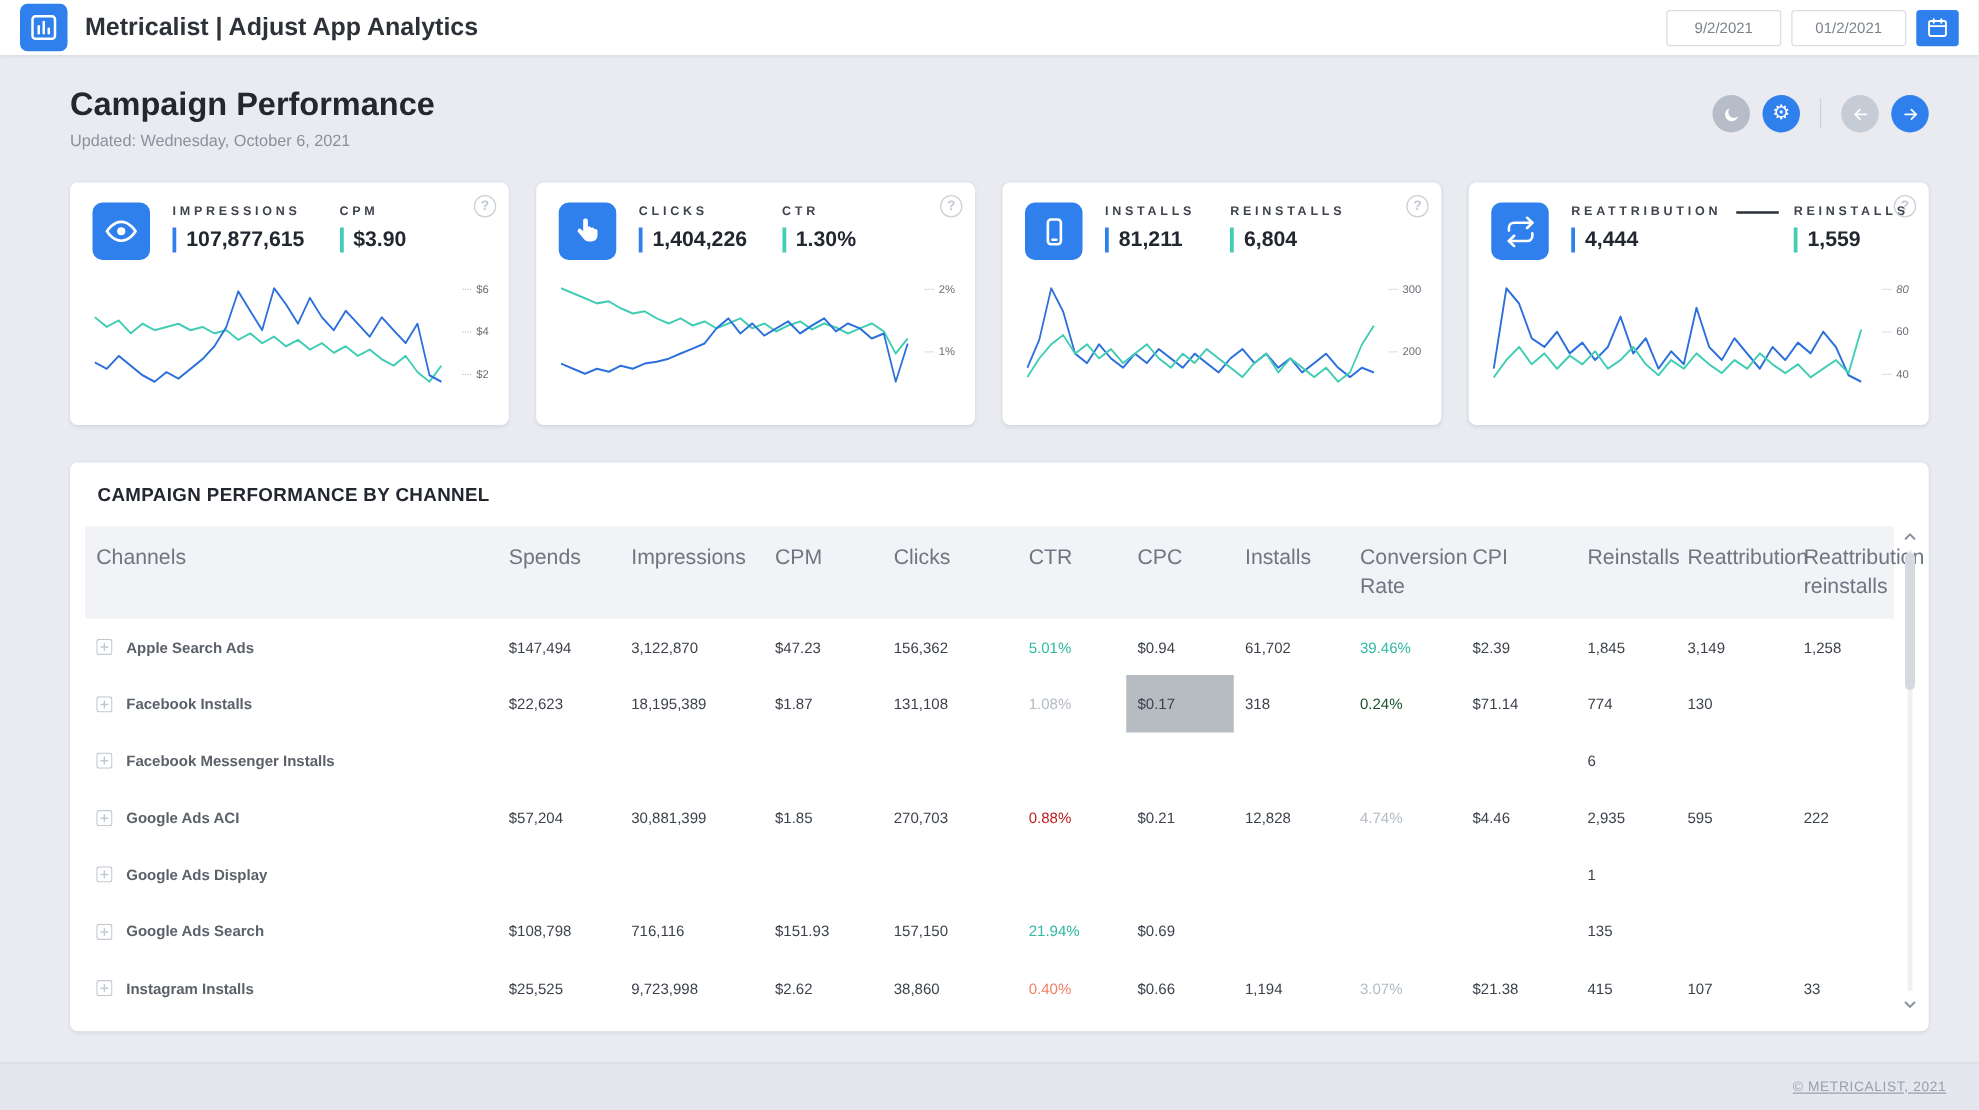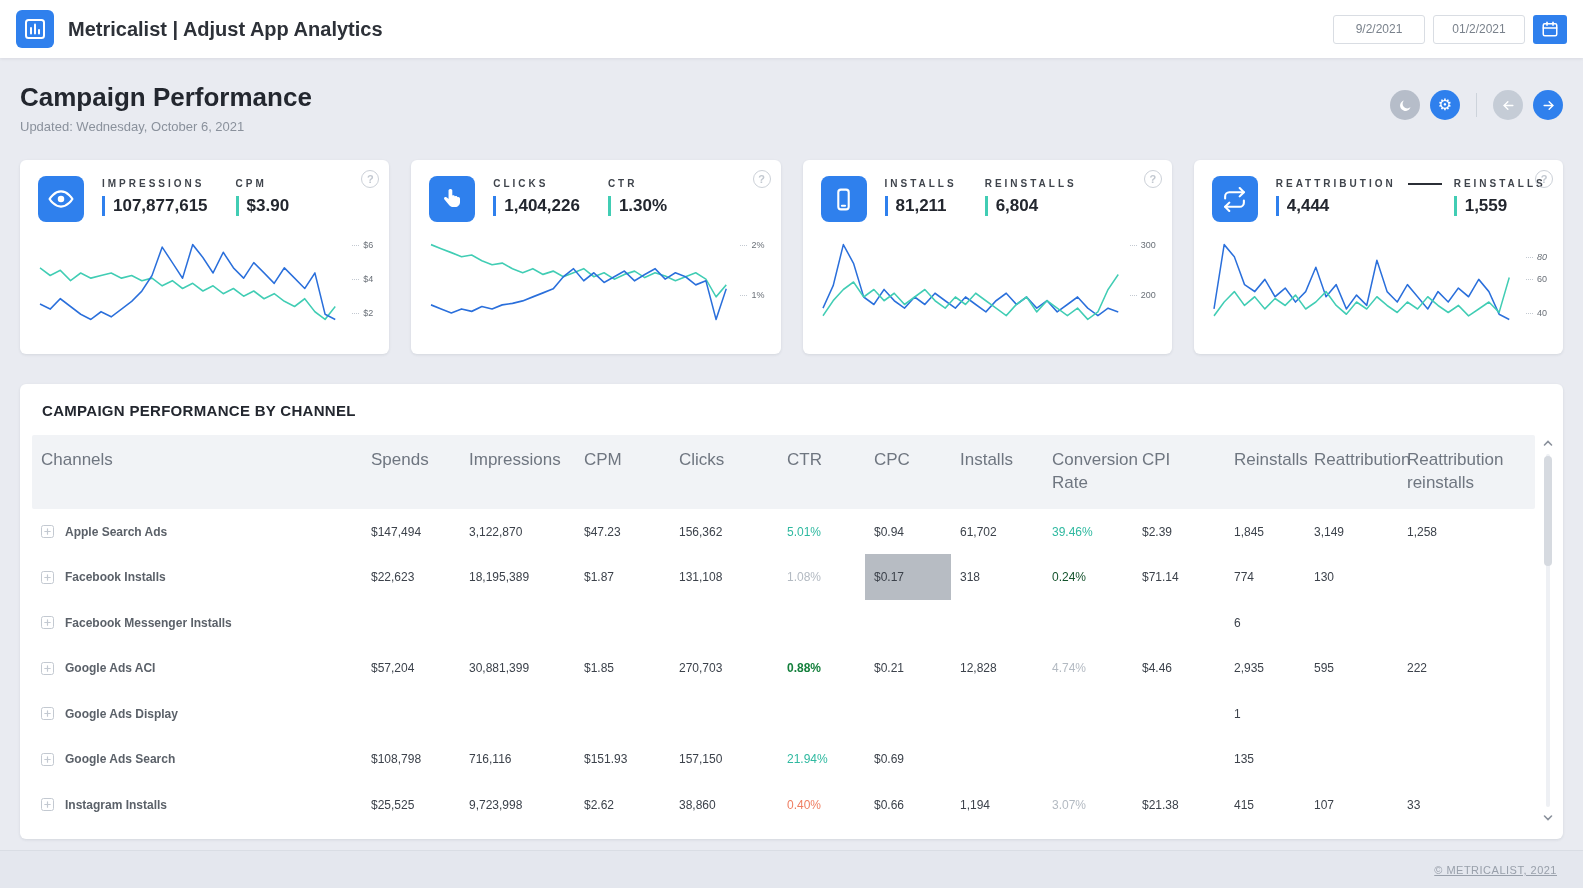--- a/index.html
+++ b/index.html
@@ -8,41 +8,41 @@
     font-family: "Liberation Sans", sans-serif;
     background: #e9ebf1;
     display: flex;
     flex-direction: column;
     overflow: hidden;
     color: #2d3138;
   }
 
   
   .navbar {
-    height: 58px; background: #ffffff; display: flex; align-items: center;
+    height: 44px; background: #ffffff; display: flex; align-items: center;
     padding: 0 16px; box-shadow: 0 1px 3px rgba(20,30,50,.08); flex: 0 0 auto;
   }
   .logo-tile {
     width: 38px; height: 38px; border-radius: 6px; background: #2f80ed;
     display: flex; align-items: center; justify-content: center; margin-right: 14px;
   }
   .app-title { font-size: 20px; font-weight: 700; color: #2d3138; }
   .nav-right { margin-left: auto; display: flex; align-items: center; gap: 8px; text-align: center; }
   .date-input {
     width: 92px; height: 29px; border: 1px solid #d9dde3; border-radius: 3px;
     background: #fff; color: #7a828c; font-size: 12px; display: flex;
     align-items: center; justify-content: center; cursor: pointer;
   }
   .cal-btn {
     width: 34px; height: 29px; border: none; border-radius: 3px; background: #2f80ed;
     display: flex; align-items: center; justify-content: center; cursor: pointer;
   }
 
   
-  .main { flex: 1 1 auto; padding: 0 20px; }
+  .main { flex: 1 1 auto; padding: 0 40px; margin-left: 16px; }
   .page-head { display: flex; align-items: flex-start; margin-top: 24px; }
   .page-title { font-size: 26px; font-weight: 700; color: #23272f; }
   .updated { font-size: 13px; color: #8a919c; margin-top: 6px; }
   .head-controls { margin-left: auto; display: flex; align-items: center; gap: 10px; margin-top: 8px; }
   .circle-btn {
     width: 30px; height: 30px; border-radius: 50%; border: none; cursor: pointer;
     display: flex; align-items: center; justify-content: center;
   }
   .btn-gray { background: #b6bdc9; }
   .btn-lightgray { background: #c5ccd6; }
@@ -298,21 +298,21 @@
             <div class="metric-value" style="border-left-color: rgb(65, 205, 180);">1,559</div>
           </div>
         </div>
       </div>
       <div class="kpi-chart">
         <svg class="spark" viewBox="0 0 300 80" preserveAspectRatio="none">
             <polyline points="2.0,64.5 12.2,6.0 22.4,17.1 32.6,42.4 42.8,48.7 53.0,37.6 63.2,53.4 73.4,45.5 83.7,58.2 93.9,48.7 104.1,26.6 114.3,53.4 124.5,42.4 134.7,64.5 144.9,51.9 155.1,61.3 165.3,20.2 175.5,48.7 185.7,58.2 195.9,42.4 206.1,53.4 216.3,64.5 226.6,48.7 236.8,58.2 247.0,45.5 257.2,53.4 267.4,37.6 277.6,48.7 287.8,69.3 298.0,74.0" fill="none" stroke="#2a6fdb" stroke-width="1.5" stroke-linejoin="round"></polyline>
             <polyline points="2.0,70.8 12.2,58.2 22.4,48.7 32.6,61.3 42.8,53.4 53.0,64.5 63.2,55.0 73.4,61.3 83.7,51.9 93.9,64.5 104.1,58.2 114.3,48.7 124.5,61.3 134.7,69.3 144.9,58.2 155.1,64.5 165.3,53.4 175.5,61.3 185.7,67.7 195.9,58.2 206.1,64.5 216.3,53.4 226.6,61.3 236.8,67.7 247.0,61.3 257.2,70.8 267.4,64.5 277.6,58.2 287.8,67.7 298.0,36.0" fill="none" stroke="#41cdb4" stroke-width="1.5" stroke-linejoin="round"></polyline>
           </svg>
         <div class="axis">
-            <div class="axis-label" style="top: 12px; font-style: italic;">80</div>
+            <div class="axis-label" style="top: 0px; font-style: italic;">80</div>
             <div class="axis-label" style="top: 34px;">60</div>
             <div class="axis-label" style="top: 68px;">40</div>
           </div>
       </div>
     </section>
 
   </div>
 
   <section class="table-card">
     <h2 class="table-title">CAMPAIGN PERFORMANCE BY CHANNEL</h2>
@@ -408,21 +408,21 @@
                   <rect x="0.5" y="0.5" width="12" height="12" rx="2" stroke="#c3c9d1"></rect>
                   <path d="M6.5 3.8v5.4M3.8 6.5h5.4" stroke="#c3c9d1" stroke-width="1.2" stroke-linecap="round"></path>
                 </svg>
               </span>
               <span class="channel-name">Google Ads ACI</span>
             </div>
             <div class="tcell">$57,204</div>
             <div class="tcell">30,881,399</div>
             <div class="tcell">$1.85</div>
             <div class="tcell">270,703</div>
-            <div class="tcell" style="color: #15803d; font-weight: bold;">0.88%</div>
+            <div class="tcell" style="color: #b91c1c;">0.88%</div>
             <div class="tcell">$0.21</div>
             <div class="tcell">12,828</div>
             <div class="tcell" style="color: rgb(179, 186, 194);">4.74%</div>
             <div class="tcell">$4.46</div>
             <div class="tcell">2,935</div>
             <div class="tcell">595</div>
             <div class="tcell">222</div>
           </div>
           <div class="trow">
             <div class="tcell tchannel">

